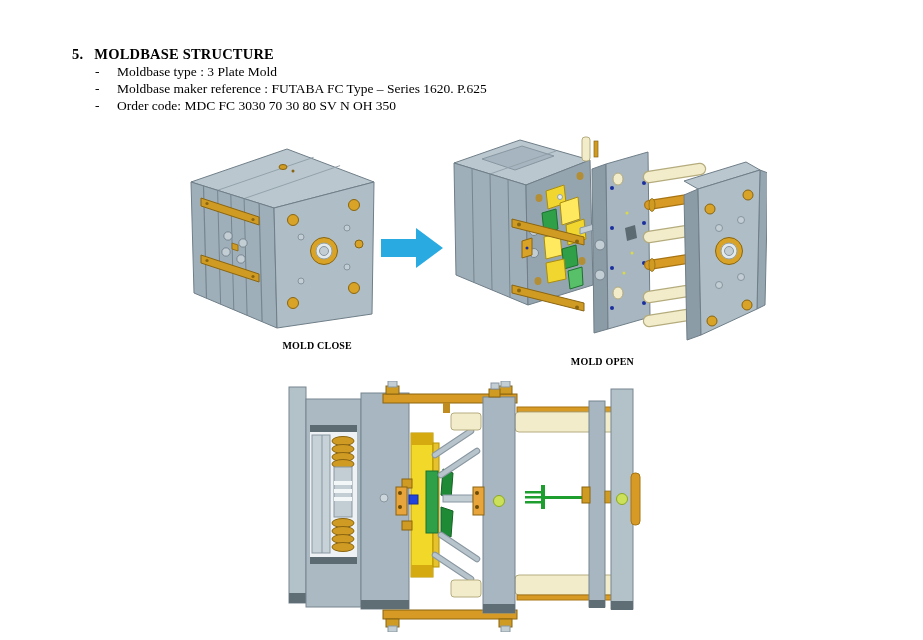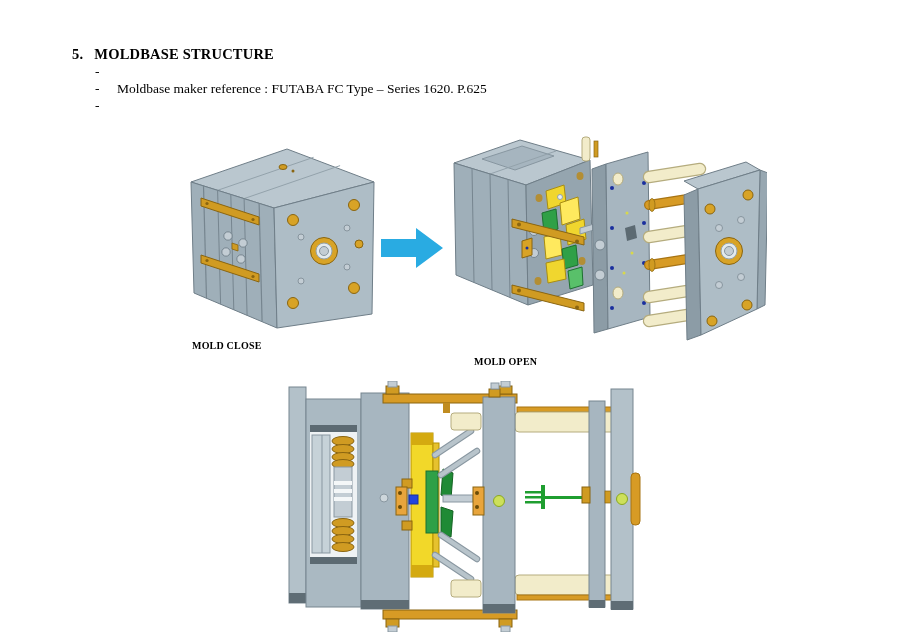--- a/index.html
+++ b/index.html
@@ -9,42 +9,44 @@
     font-family:"Liberation Serif","DejaVu Serif",serif; color:#000;
     overflow:hidden;
     border-radius:32px;
   }
   .heading { position:absolute; left:72px; top:46px; font-size:14.5px; font-weight:bold; letter-spacing:.2px; }
   .heading .num { margin-right:11px; }
   .bullets { position:absolute; left:95px; top:63px; font-size:13.5px; }
   .bullet-row { display:flex; line-height:17px; }
   .bullet-row .dash { width:22px; }
   .fig { position:absolute; }
-  .caption { position:absolute; font-size:10px; font-weight:bold; text-align:left; letter-spacing:.2px; }
+  .caption { position:absolute; font-size:10px; font-weight:bold; text-align:right; letter-spacing:.2px; }
   svg { display:block; }
 </style>
 </head>
 <body>
 
 <div class="page">
 
   <div class="heading">
     <span class="num">5.</span><span>MOLDBASE STRUCTURE</span>
   </div>
 
   <div class="bullets">
     <div class="bullet-row">
       <span class="dash">-</span>
+      <span>Moldbase type : 3 Plate Mold</span>
     </div>
     <div class="bullet-row">
       <span class="dash">-</span>
       <span>Moldbase maker reference : FUTABA FC Type – Series 1620. P.625</span>
     </div>
     <div class="bullet-row">
       <span class="dash">-</span>
+      <span>Order code: MDC FC 3030 70 30 80 SV N OH 350</span>
     </div>
   </div>
 
   <div class="fig" style="left:181px; top:141px;">
     <svg width="200" height="200" viewBox="0 0 200 200">
       <g>
 
         <polygon points="10,41 106,8 193,41 93,67" fill="#bac7cf" stroke="#6f7e88" stroke-width="1"></polygon>
         <line x1="36.6" y1="49.3" x2="132.6" y2="16.3" stroke="#93a2ab" stroke-width="1"></line>
         <line x1="63.1" y1="57.6" x2="159.1" y2="24.6" stroke="#93a2ab" stroke-width="1"></line>

